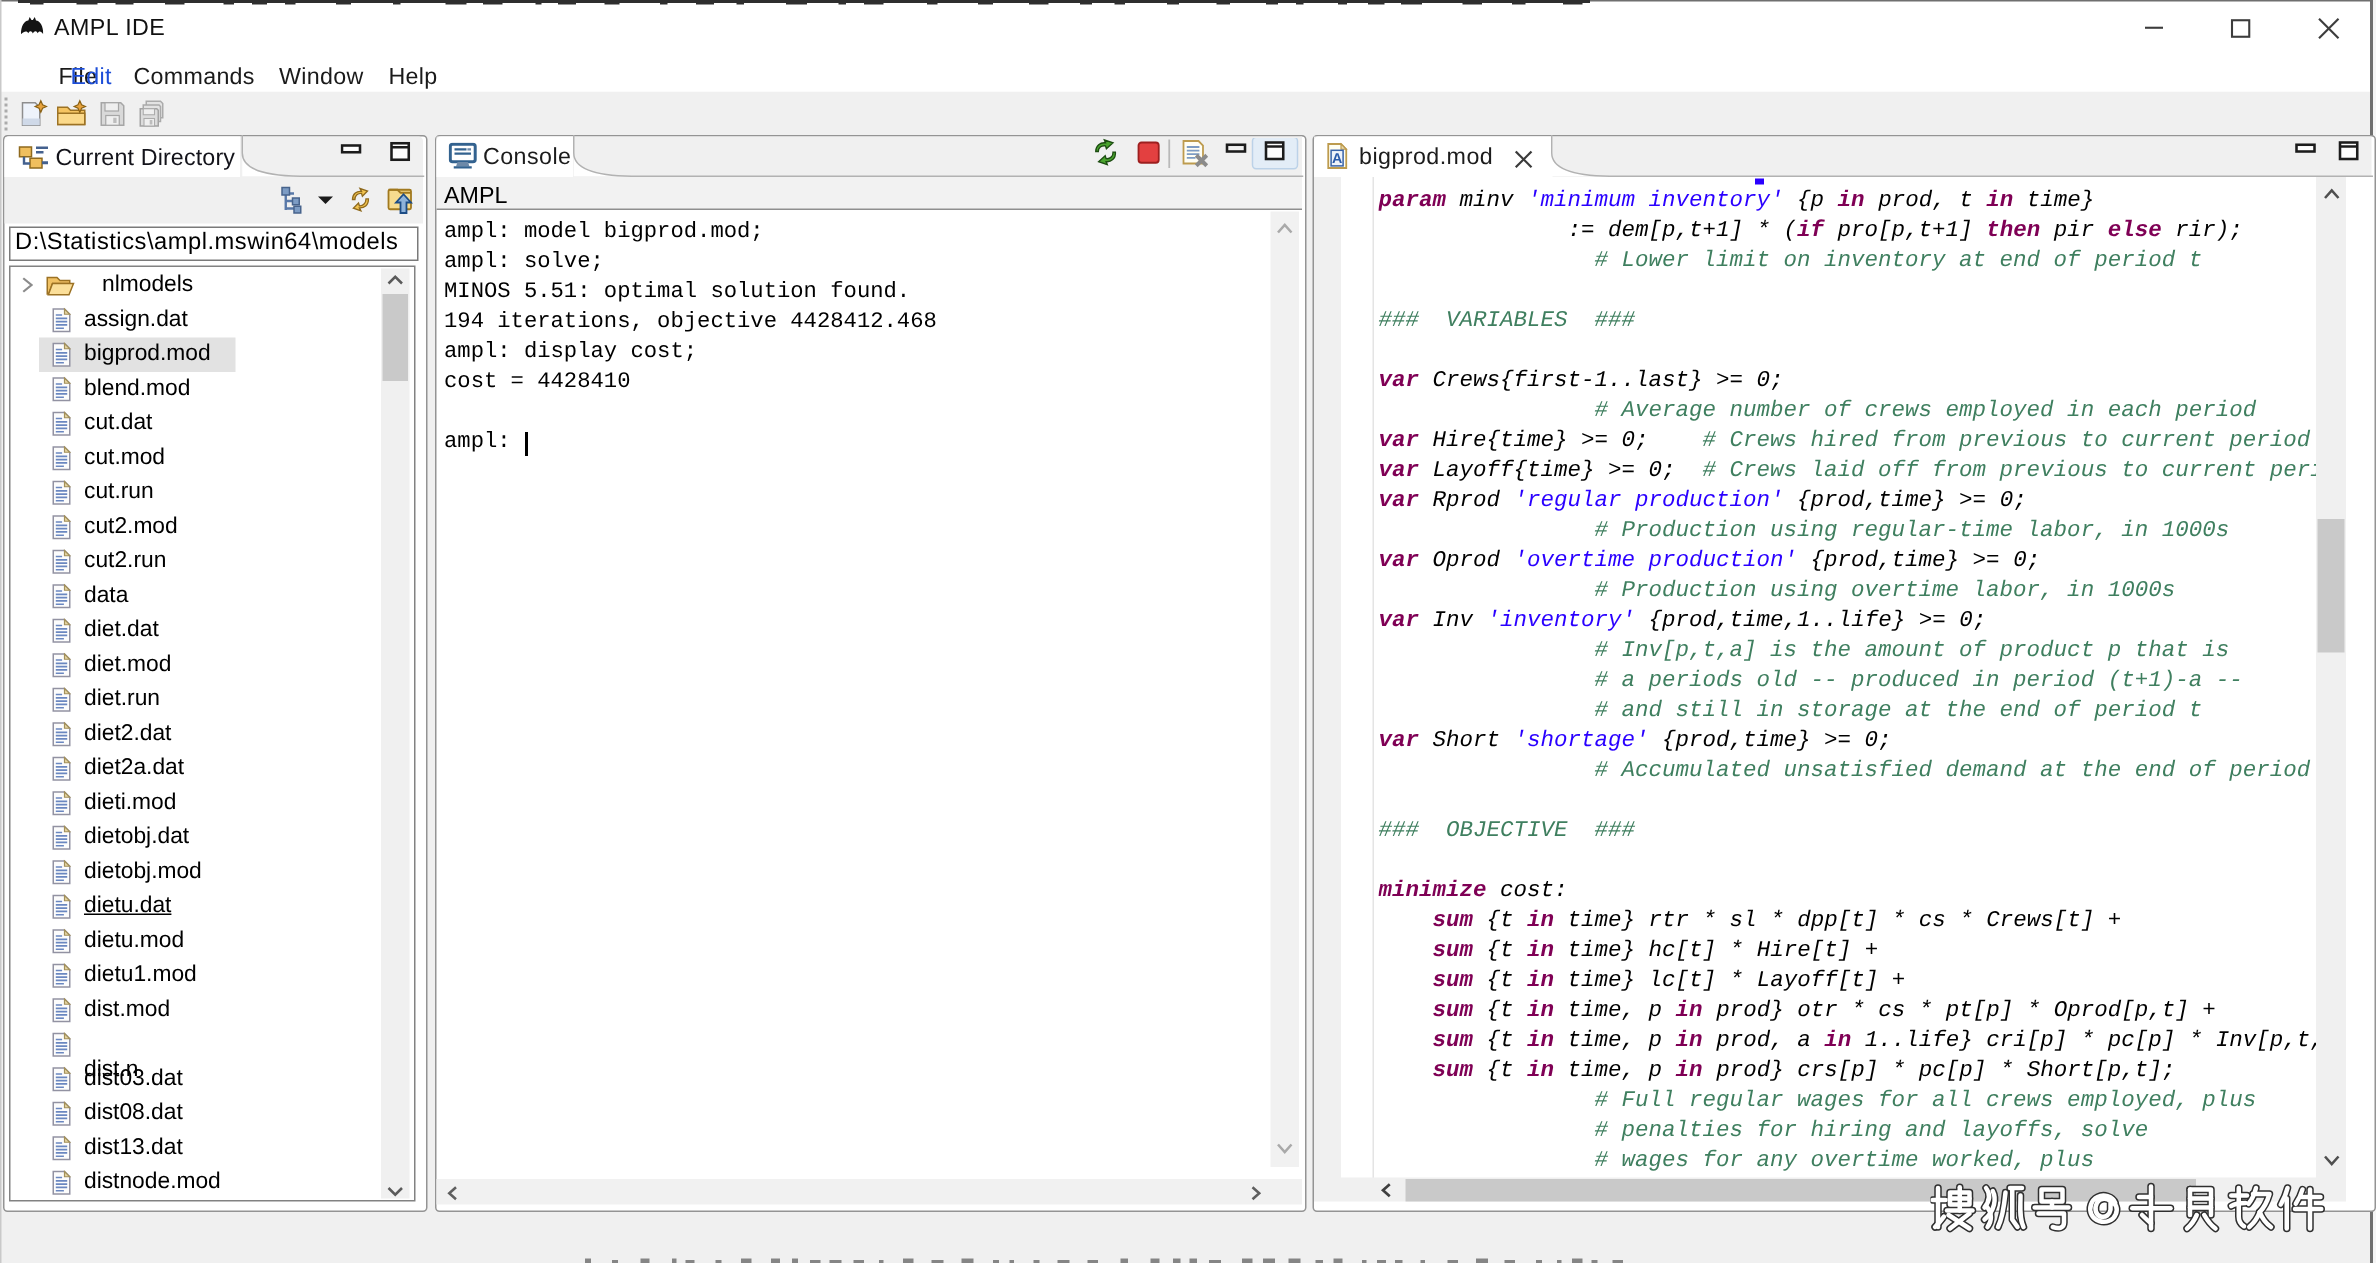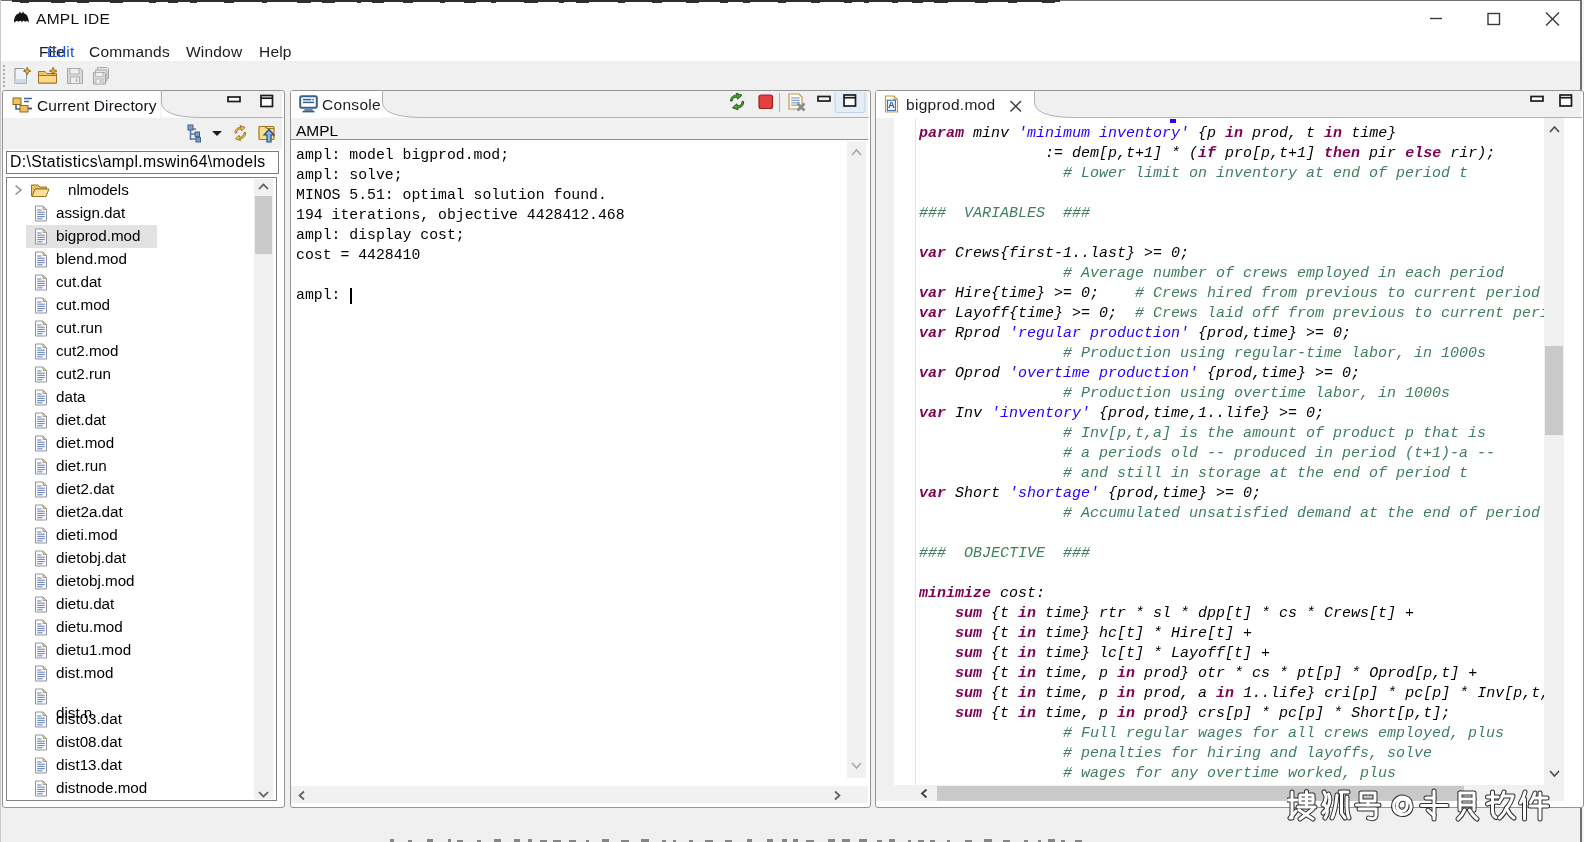--- a/index.html
+++ b/index.html
@@ -401,21 +401,21 @@
 <path d="M1.5 1 H9 L12.5 4.5 V16 H1.5 Z" fill="#fcfcfc" stroke="#9292a2" stroke-width="1"></path>
 <path d="M9 1 L12.5 4.5 H9 Z" fill="#e6d6a4" stroke="#a3905a" stroke-width="0.8"></path>
 <g stroke="#6a87c0" stroke-width="1.1">
 <line x1="3.2" y1="5" x2="7.4" y2="5"></line>
 <line x1="3.2" y1="7.2" x2="10.8" y2="7.2"></line>
 <line x1="3.2" y1="9.4" x2="10.8" y2="9.4"></line>
 <line x1="3.2" y1="11.6" x2="10.8" y2="11.6"></line>
 <line x1="3.2" y1="13.8" x2="8.6" y2="13.8"></line>
 </g>
   </svg>
-<div class="tree-row" style="left:56px;top:595px;">dietu.dat</div>
+<div class="tree-row" style="left:56px;top:595px;text-decoration:underline;">dietu.dat</div>
 <svg class="svgi" style="left:34px;top:619px;" width="14" height="17" viewBox="0 0 14 17">
 <path d="M1.5 1 H9 L12.5 4.5 V16 H1.5 Z" fill="#fcfcfc" stroke="#9292a2" stroke-width="1"></path>
 <path d="M9 1 L12.5 4.5 H9 Z" fill="#e6d6a4" stroke="#a3905a" stroke-width="0.8"></path>
 <g stroke="#6a87c0" stroke-width="1.1">
 <line x1="3.2" y1="5" x2="7.4" y2="5"></line>
 <line x1="3.2" y1="7.2" x2="10.8" y2="7.2"></line>
 <line x1="3.2" y1="9.4" x2="10.8" y2="9.4"></line>
 <line x1="3.2" y1="11.6" x2="10.8" y2="11.6"></line>
 <line x1="3.2" y1="13.8" x2="8.6" y2="13.8"></line>
 </g>

